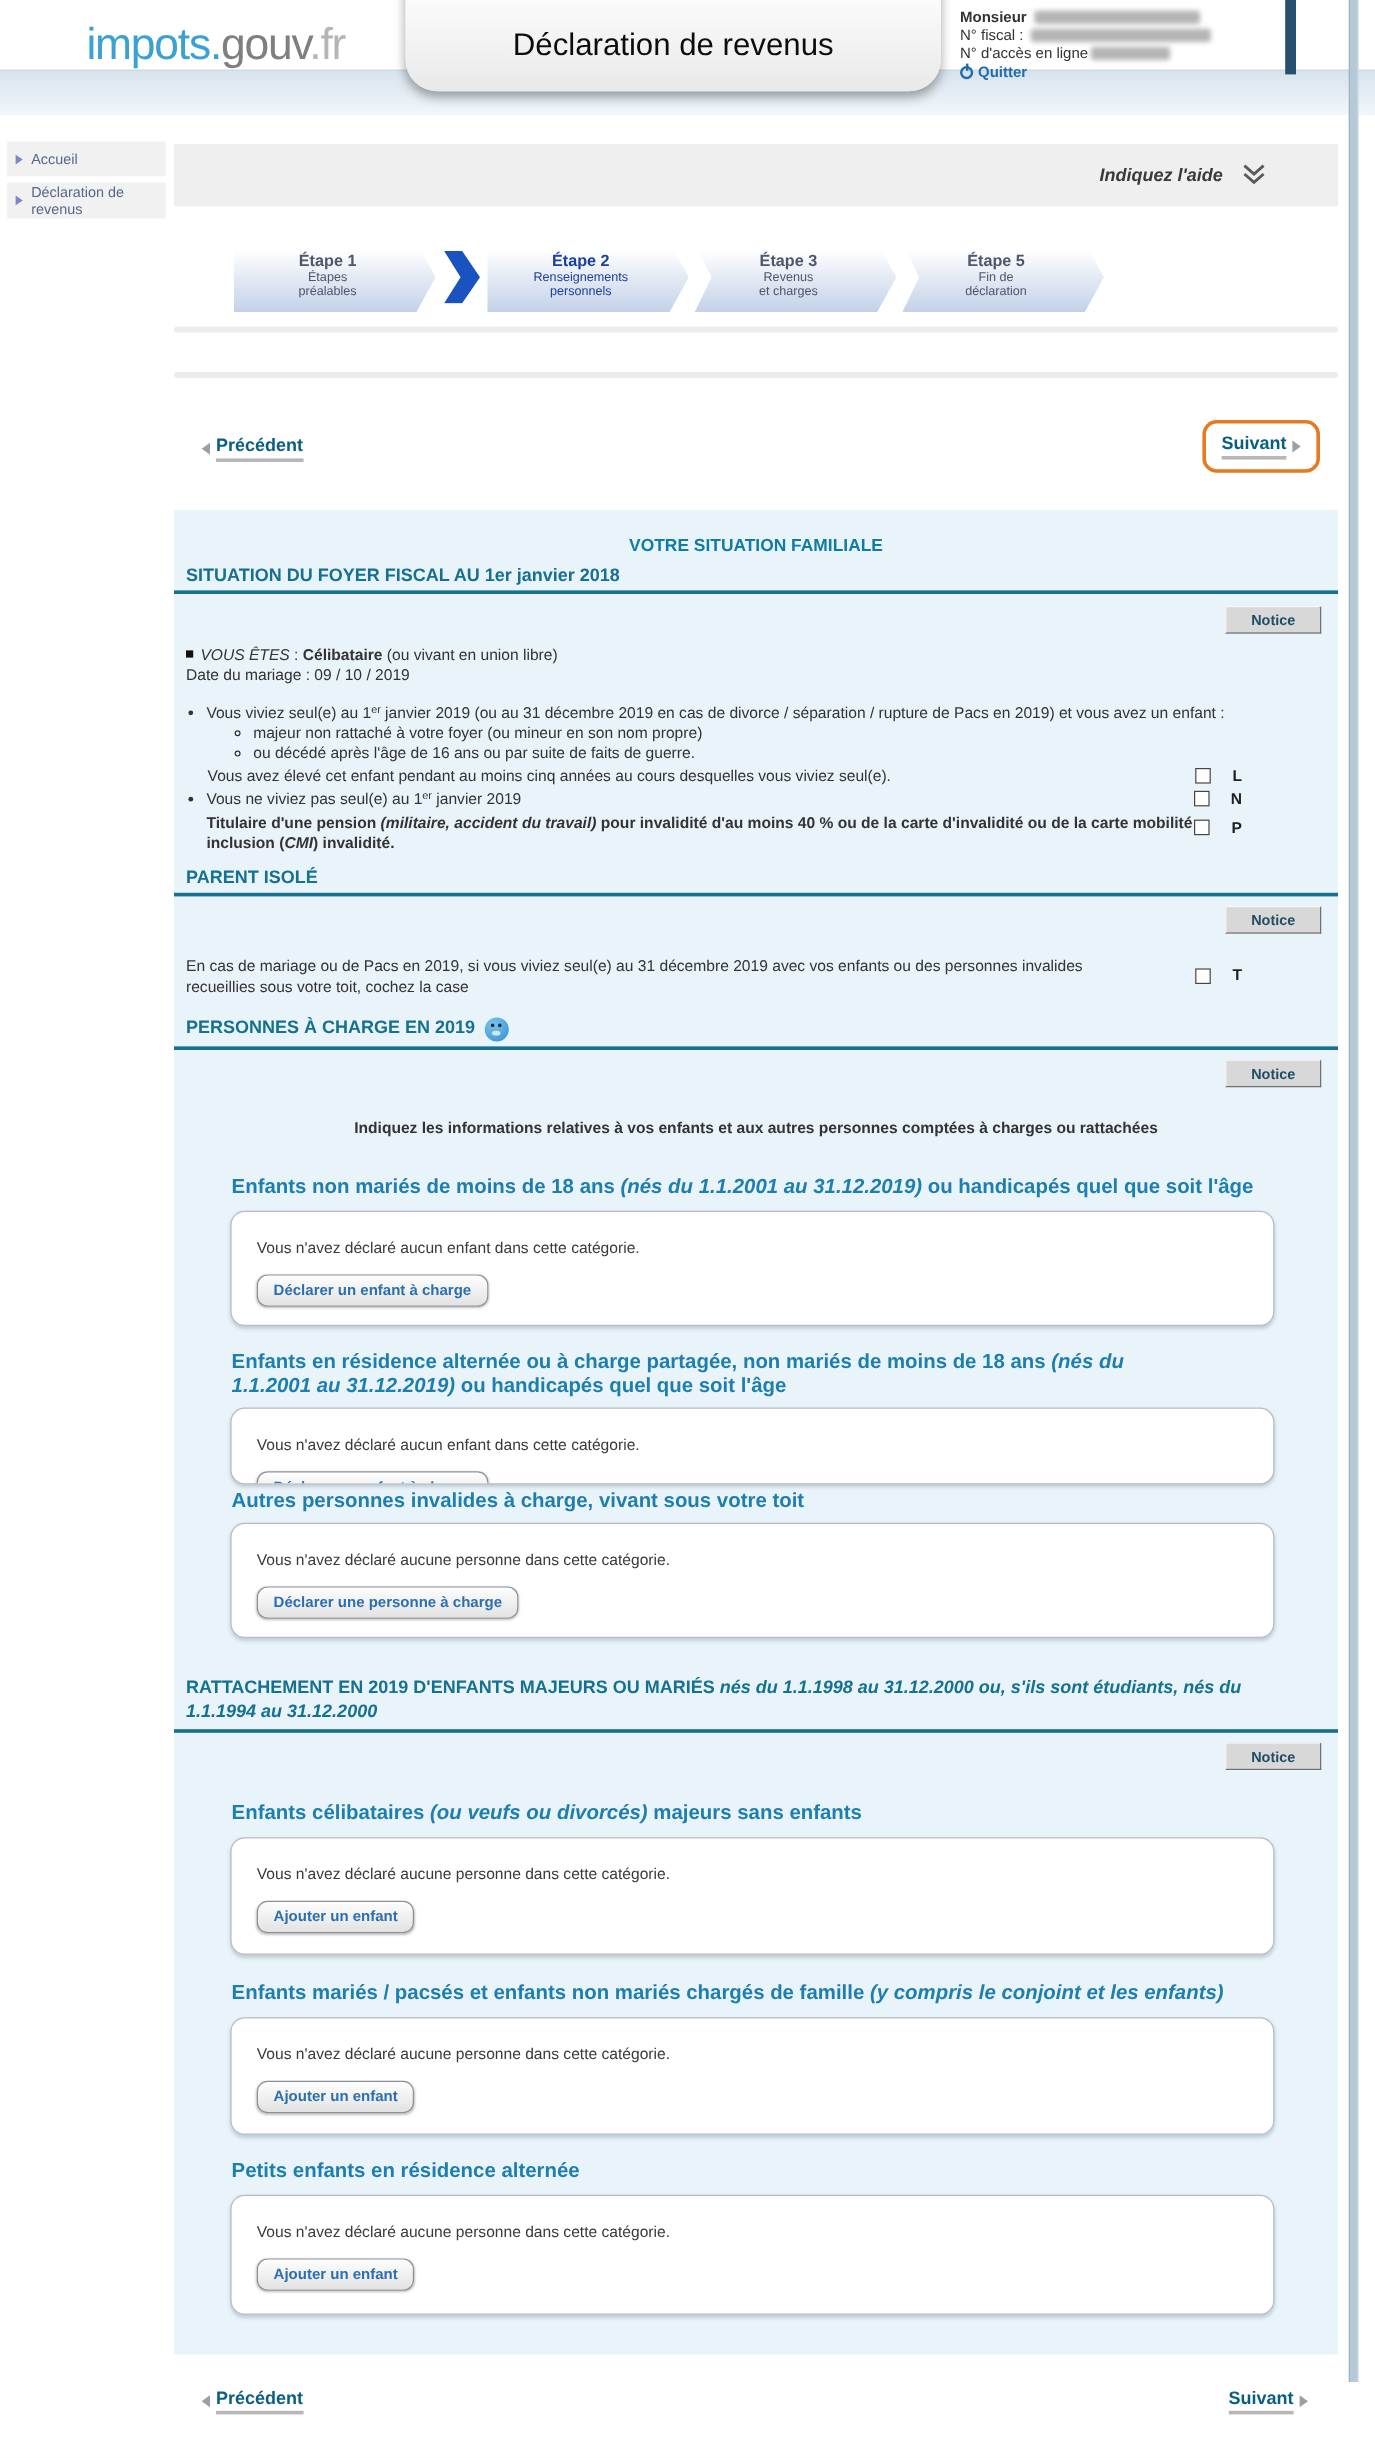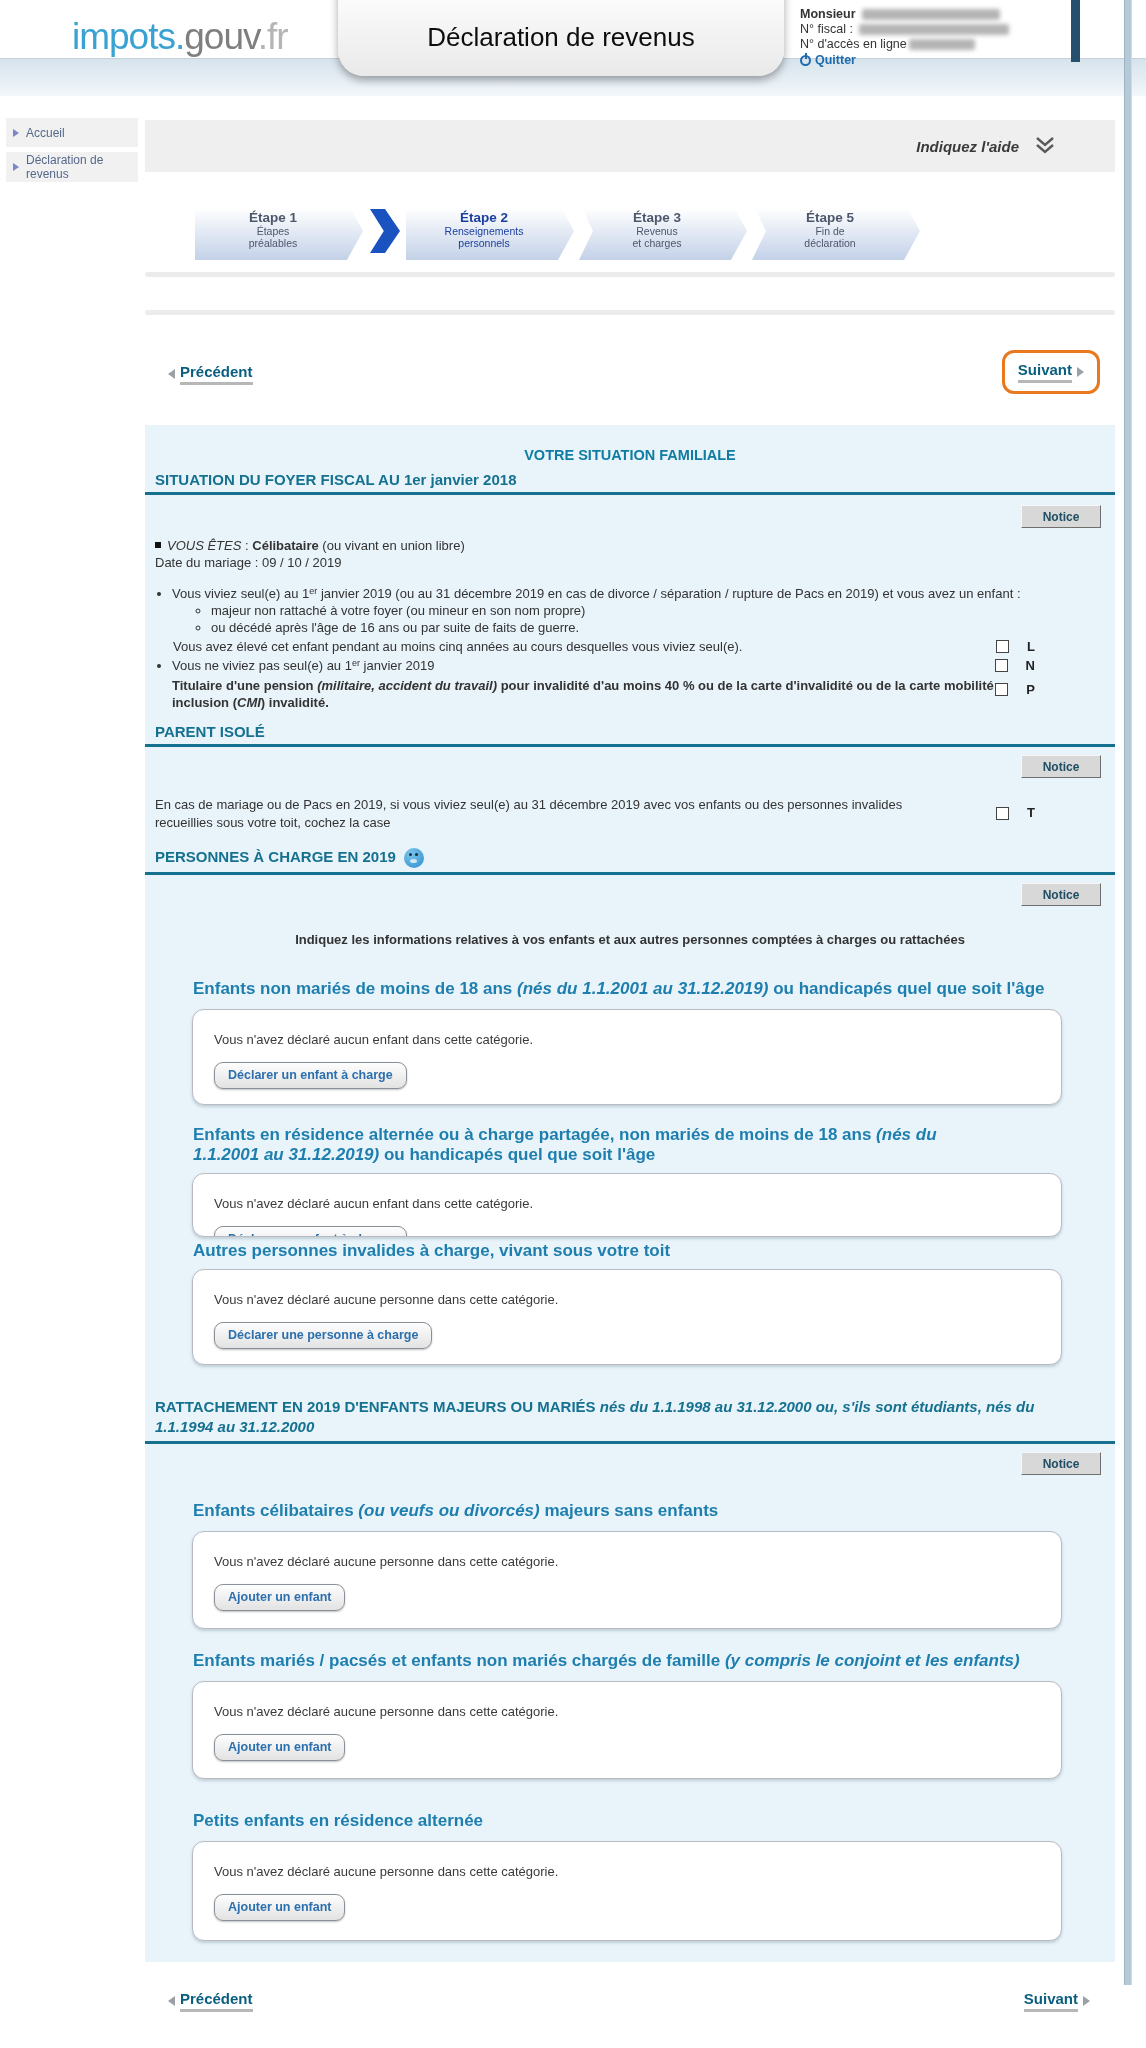--- a/index.html
+++ b/index.html
@@ -309,21 +309,21 @@
       <div class="empty-text">Vous n'avez déclaré aucune personne dans cette catégorie.</div>
       <button class="box-btn">Ajouter un enfant</button>
     </div>
 
     <div class="cat-title mt22" style="margin-top:22px;"><span>Enfants mariés / pacsés et enfants non mariés chargés de famille </span><span class="it">(y compris le conjoint et les enfants)</span></div>
     <div class="empty-box mt10" style="margin-top:10px; height:98px;">
       <div class="empty-text">Vous n'avez déclaré aucune personne dans cette catégorie.</div>
       <button class="box-btn">Ajouter un enfant</button>
     </div>
 
-    <div class="cat-title mt32" style="margin-top:32px;"><span>Petits enfants en résidence alternée</span></div>
+    <div class="cat-title mt32" style="margin-top:20px;"><span>Petits enfants en résidence alternée</span></div>
     <div class="empty-box mt10" style="margin-top:10px; height:100px;">
       <div class="empty-text">Vous n'avez déclaré aucune personne dans cette catégorie.</div>
       <button class="box-btn">Ajouter un enfant</button>
     </div>
 
   </div>
 
   <div class="navlink prev-bottom">
     <span class="arr-left"></span>
     <span class="navtext">Précédent</span>

